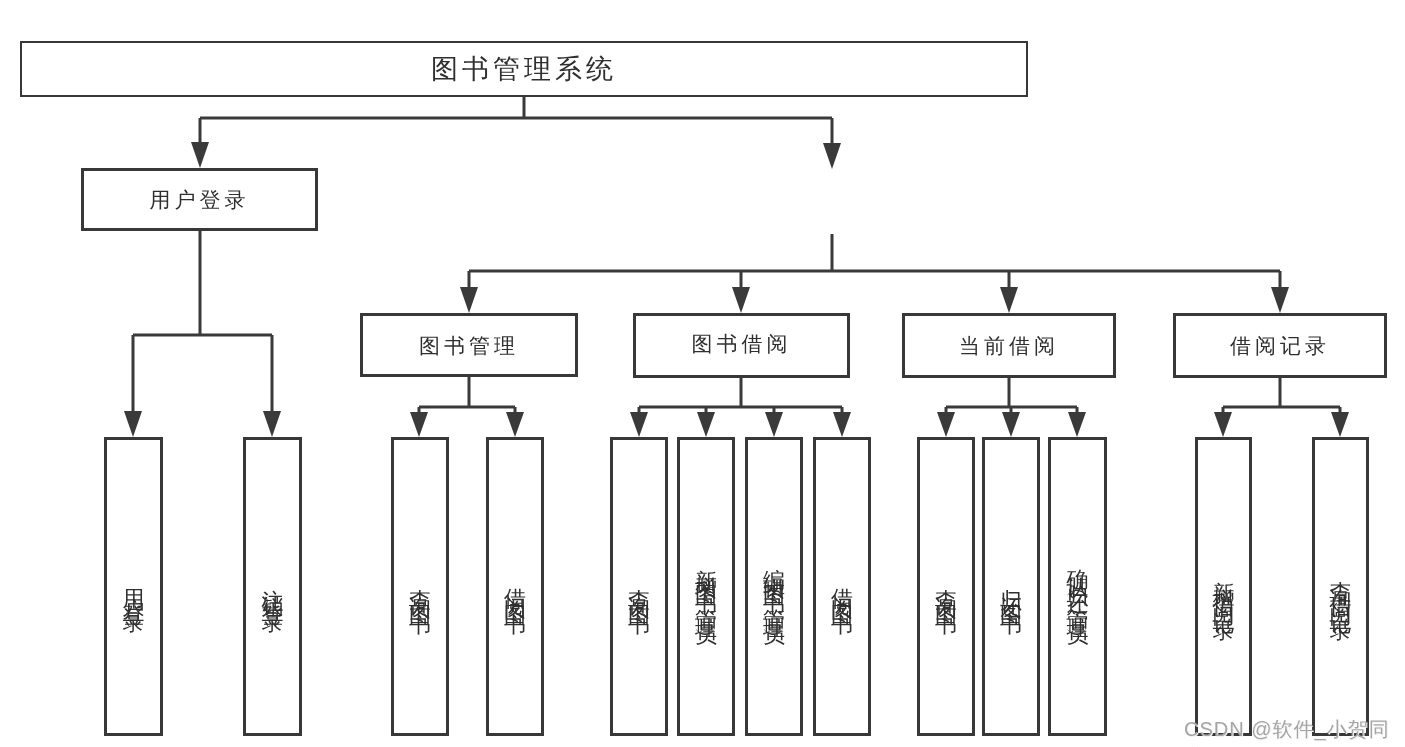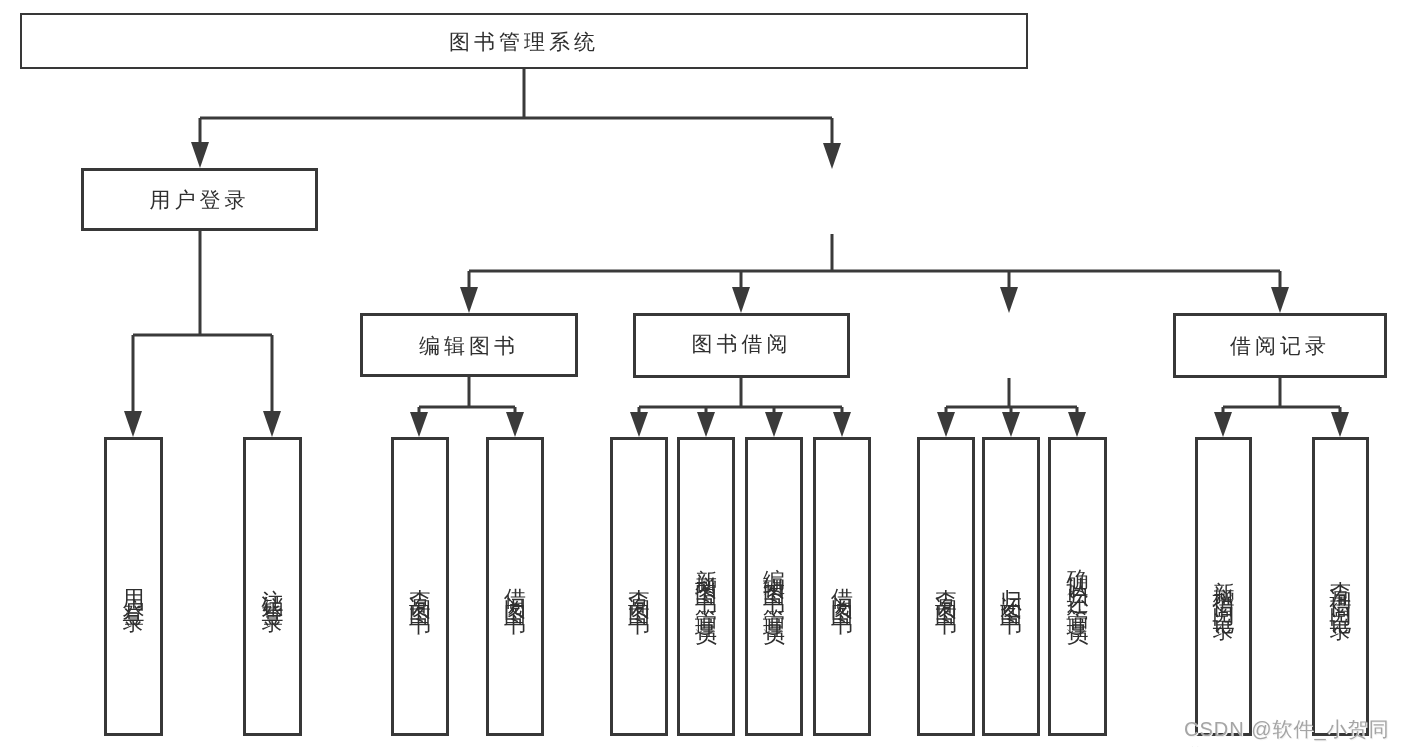--- a/index.html
+++ b/index.html
@@ -23,21 +23,21 @@
   .node{
     position:absolute;
     box-sizing:border-box;
     background:var(--box-fill,#fff);
     border:3px solid var(--box-border,#383838);
     display:flex;align-items:center;justify-content:center;
     font-size:21px;letter-spacing:4px;line-height:1;
     white-space:nowrap;
     z-index:2;
   }
-  .node.root{border-width:2px;font-size:21px;}
+  .node.root{border-width:2px;font-size:27px;margin-top:28px;}
   .vnode .vtext{
     writing-mode:vertical-rl;
     text-orientation:mixed;
     font-size:22px;
     letter-spacing:8px;
     line-height:1;
   }
   
   #n-root{left:20px;top:13px;width:1008px;height:56px;}
   
@@ -119,24 +119,27 @@
 
   <div class="node root" id="n-root">
     <span>图书管理系统</span>
   </div>
 
   <div class="node" id="n-l2a">
     <span>用户登录</span>
   </div>
 
   <div class="node" id="n-l3a">
-    <span>编辑图书</span>
+    <span>图书管理</span>
   </div>
   <div class="node" id="n-l3b">
     <span>图书借阅</span>
+  </div>
+  <div class="node" id="n-l3c">
+    <span>当前借阅</span>
   </div>
   <div class="node" id="n-l3d">
     <span>借阅记录</span>
   </div>
 
   <div class="node vnode" id="n-a1">
     <span class="vtext">用户登录</span>
   </div>
   <div class="node vnode" id="n-a2">
     <span class="vtext">注销登录</span>

